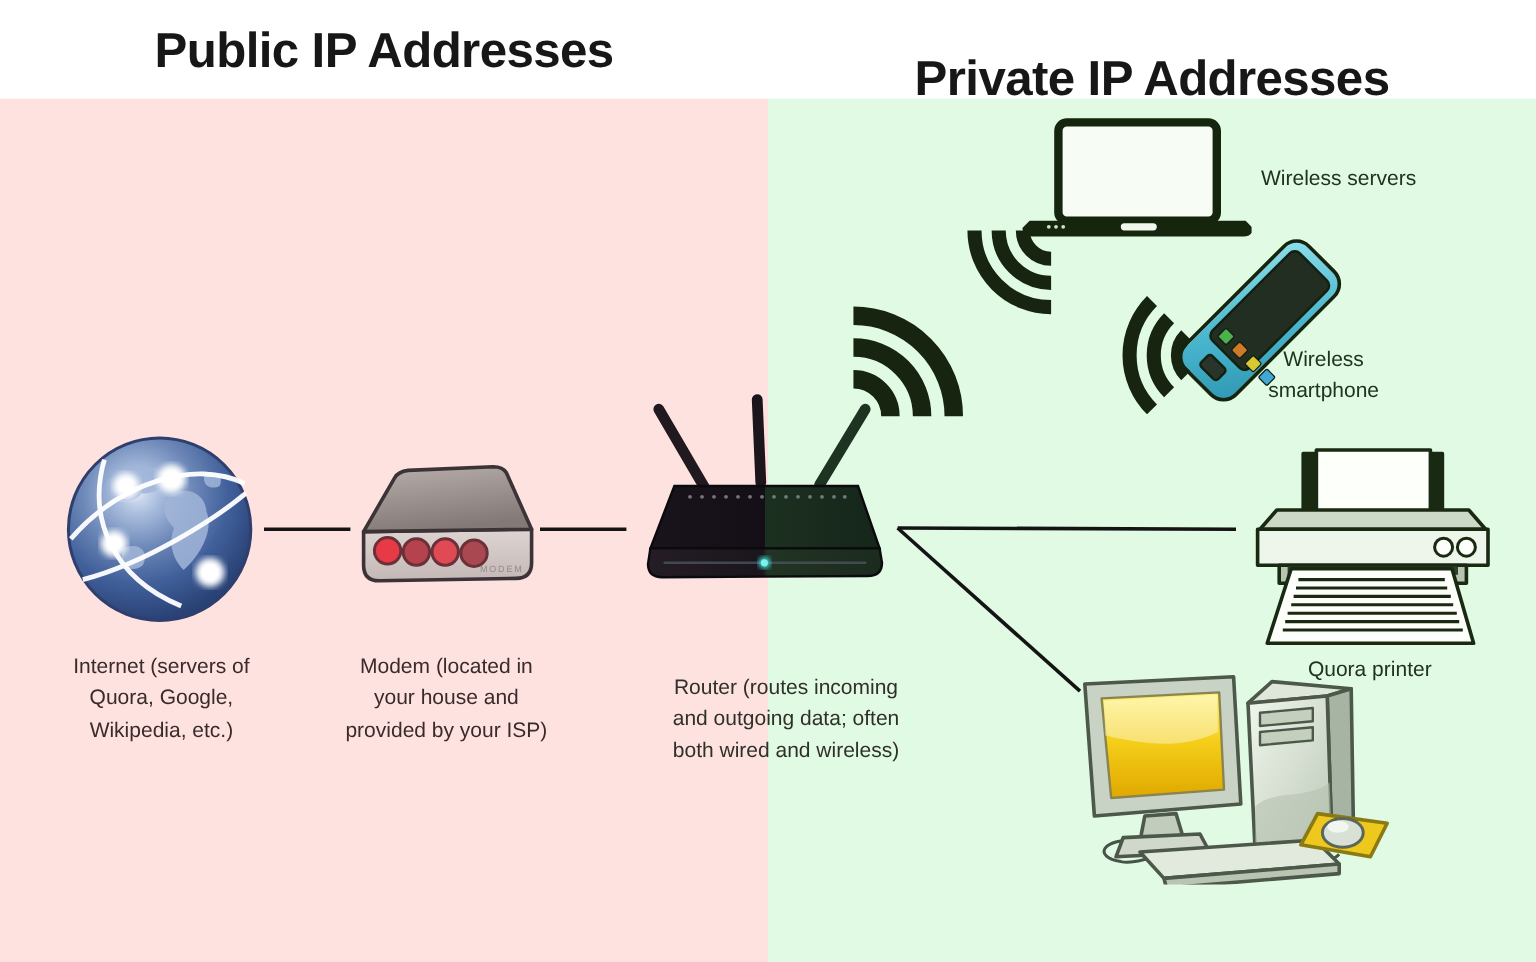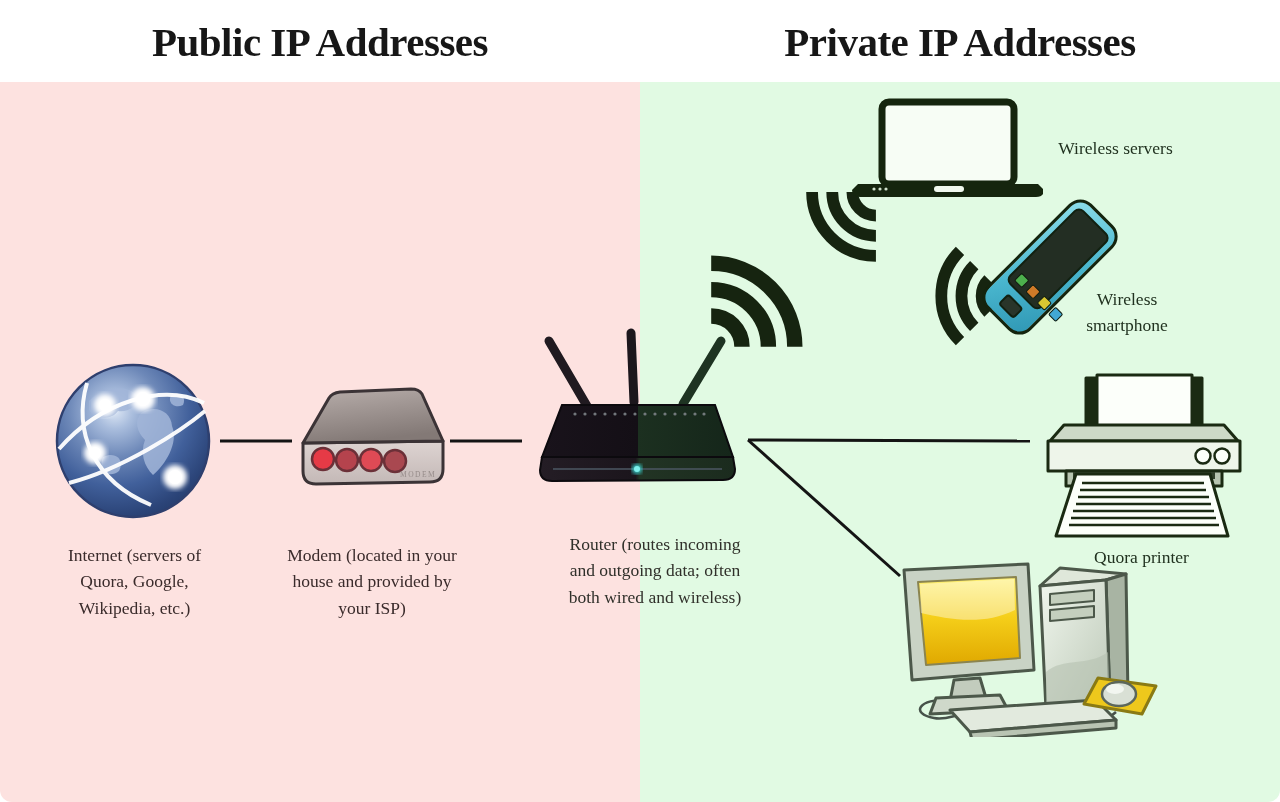--- a/index.html
+++ b/index.html
@@ -1,22 +1,22 @@
 <!DOCTYPE html>
 <html style="--header-bg: #ffffff; --public-bg: #fde2e0; --private-bg: #e1fae3; --title-text: #171717; --public-label-text: #3a2b2b; --private-label-text: #213220; --connector: #141414; --wifi: #162410; --modem-light-red: #e63a46; --router-status-led: #3ad3cf; --computer-screen-yellow: #f5cf1a;"><head>
 <meta charset="utf-8">
 <style>
   html,body{margin:0;padding:0;}
   .page{position:relative;width:1280px;height:802px;overflow:hidden;
-        font-family:Liberation Serif, serif;background:var(--header-bg,#fff);border-radius:12px;}
+        font-family:Liberation Sans, sans-serif;background:var(--header-bg,#fff);}
   .header{position:absolute;left:0;top:0;width:1280px;height:82px;background:var(--header-bg,#fff);}
   .title{position:absolute;top:14px;width:640px;text-align:center;margin:0;
          font-size:41px;line-height:56px;font-weight:bold;letter-spacing:-0.5px;
          color:var(--title-text,#171717);}
-  .title.public{left:0;} .title.private{left:640px;}
+  .title.public{left:0;} .title.private{left:640px;margin-top:23px;}
   .panel{position:absolute;top:82px;height:720px;width:640px;}
   .panel.public{left:0;background:var(--public-bg,#fde2e0);}
   .panel.private{left:640px;background:var(--private-bg,#e1fae3);}
   .layer{position:absolute;left:0;top:0;width:1280px;height:802px;pointer-events:none;}
   .label{position:absolute;text-align:center;font-size:17.5px;line-height:1.5;}
   .label.pub{color:var(--public-label-text,#3a2b2b);}
   .label.priv{color:var(--private-label-text,#213220);}
   .label.mid{color:#30302a;}
   .dev{position:absolute;}
   .wifi path{fill:none;stroke:var(--wifi,#162410);stroke-width:14;}
@@ -245,18 +245,18 @@
       <path d="M62,158 L208,148 L228,168 L82,180 Z" fill="#e2eade"></path>
       <path d="M82,180 L228,168 L228,176 L84,188 Z" fill="#b9c4b3"></path>
       <path d="M210,126 L268,134 L254,162 L196,152 Z" fill="#eec81c" stroke="#8a7a14"></path>
       <ellipse cx="231" cy="142" rx="17" ry="12" fill="#d9e0d5" stroke="#5c675b" stroke-width="2.5"></ellipse>
       <ellipse cx="227" cy="137" rx="9" ry="5" fill="#f2f6f0" stroke="none"></ellipse>
     </g>
   </svg>
 
   <div class="label pub" style="left:42px;top:542px;width:185px">Internet (servers of Quora, Google, Wikipedia, etc.)</div>
   <div class="label pub" style="left:283px;top:542px;width:178px">Modem (located in your house and provided by your ISP)</div>
-  <div class="label mid" style="left:560px;top:531px;width:190px">Router (routes incoming and outgoing data; often both wired and wireless)</div>
+  <div class="label mid" style="left:560px;top:559px;width:190px">Router (routes incoming and outgoing data; often both wired and wireless)</div>
   <div class="label priv" style="left:1028px;top:135px;width:175px">Wireless servers</div>
-  <div class="label priv" style="left:1072px;top:286px;width:110px">Wireless smartphone</div>
+  <div class="label priv" style="left:1048px;top:286px;width:110px">Wireless smartphone</div>
   <div class="label priv" style="left:1054px;top:544px;width:175px">Quora printer</div>
 
 </div>
 
 </body></html>

